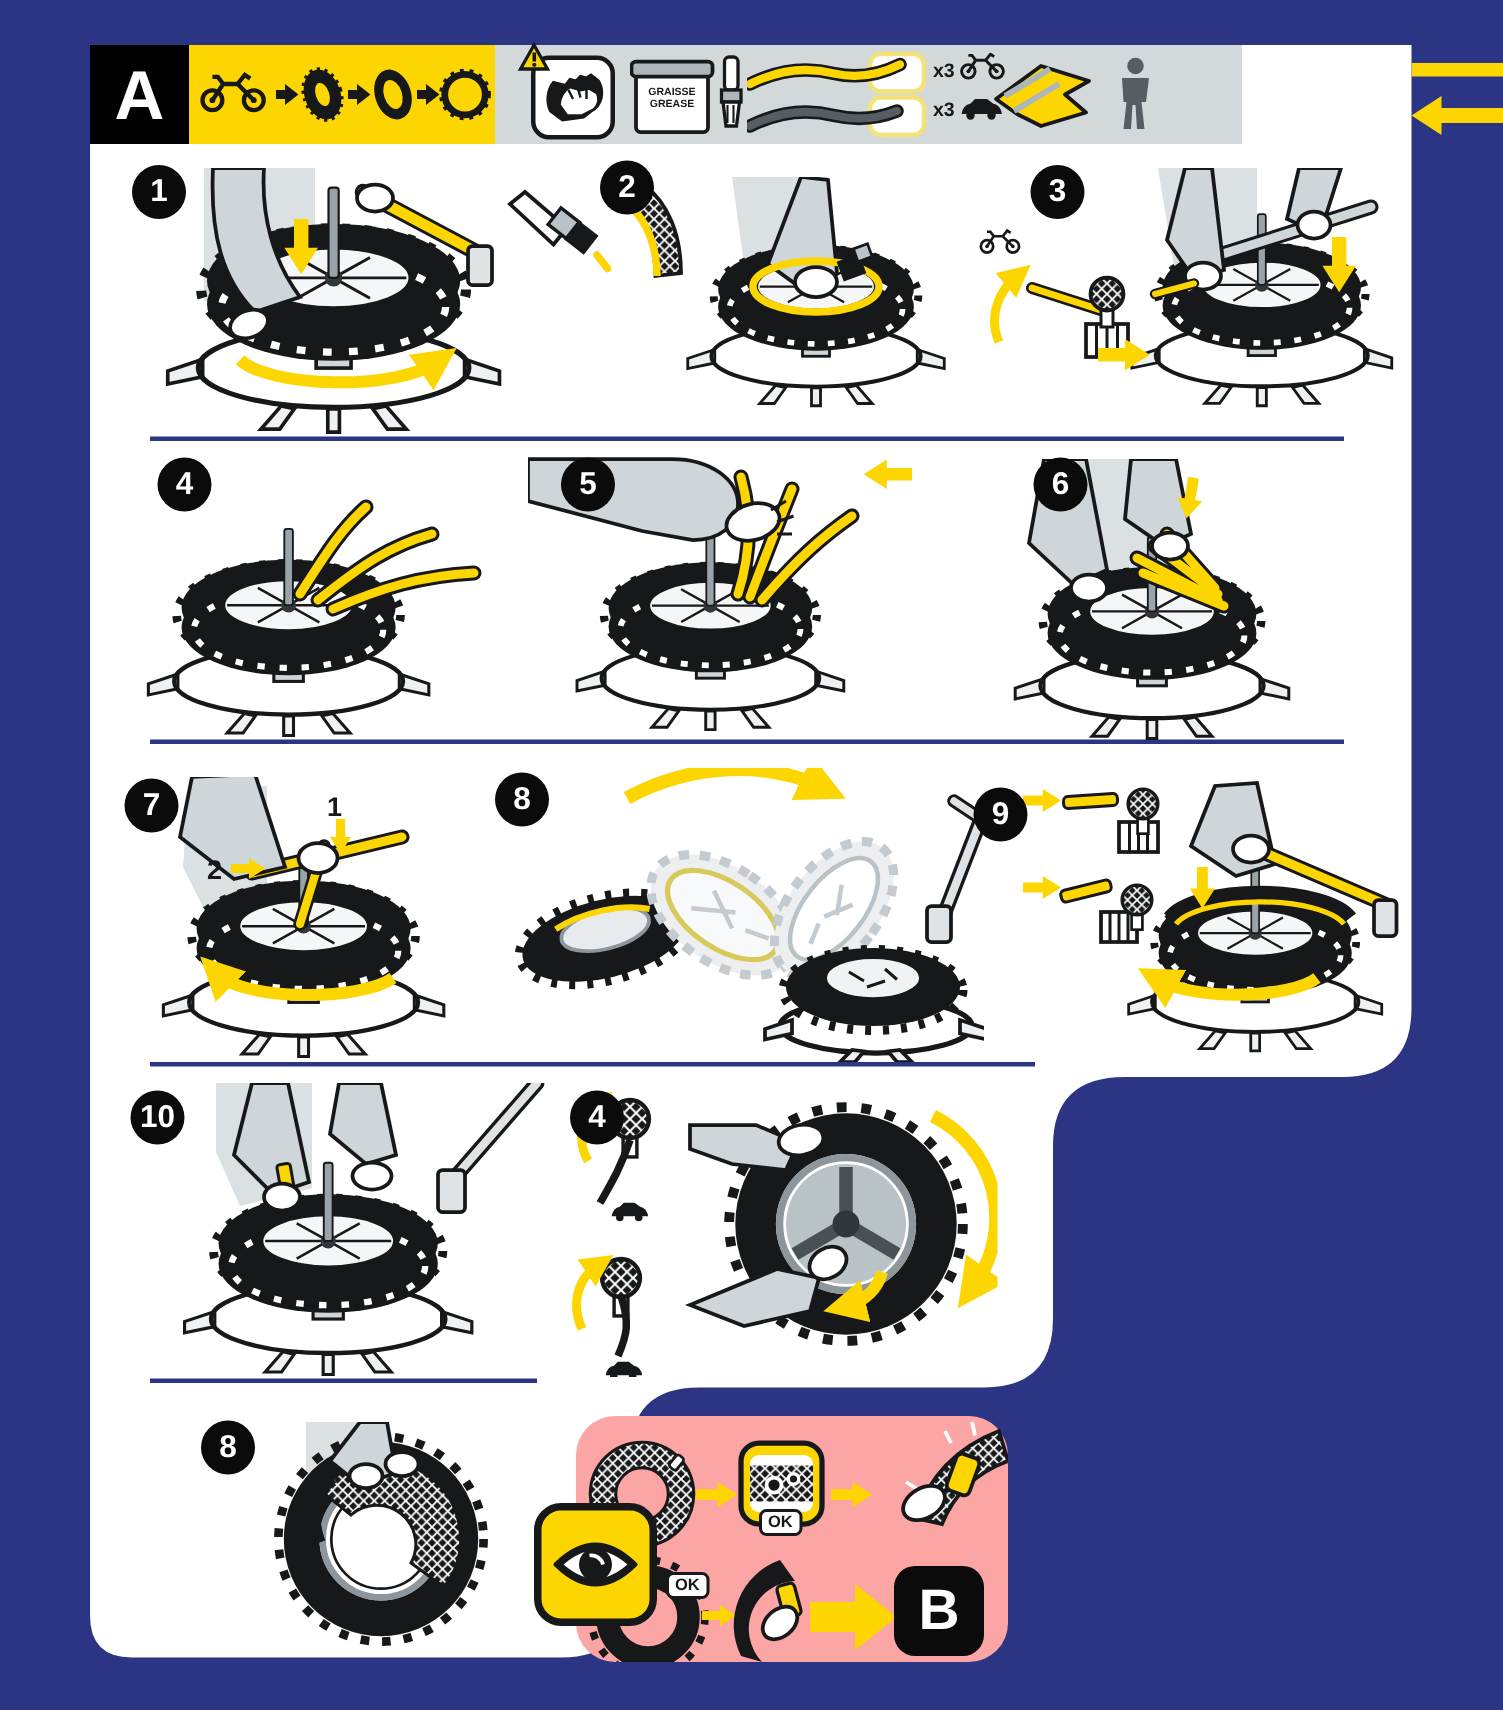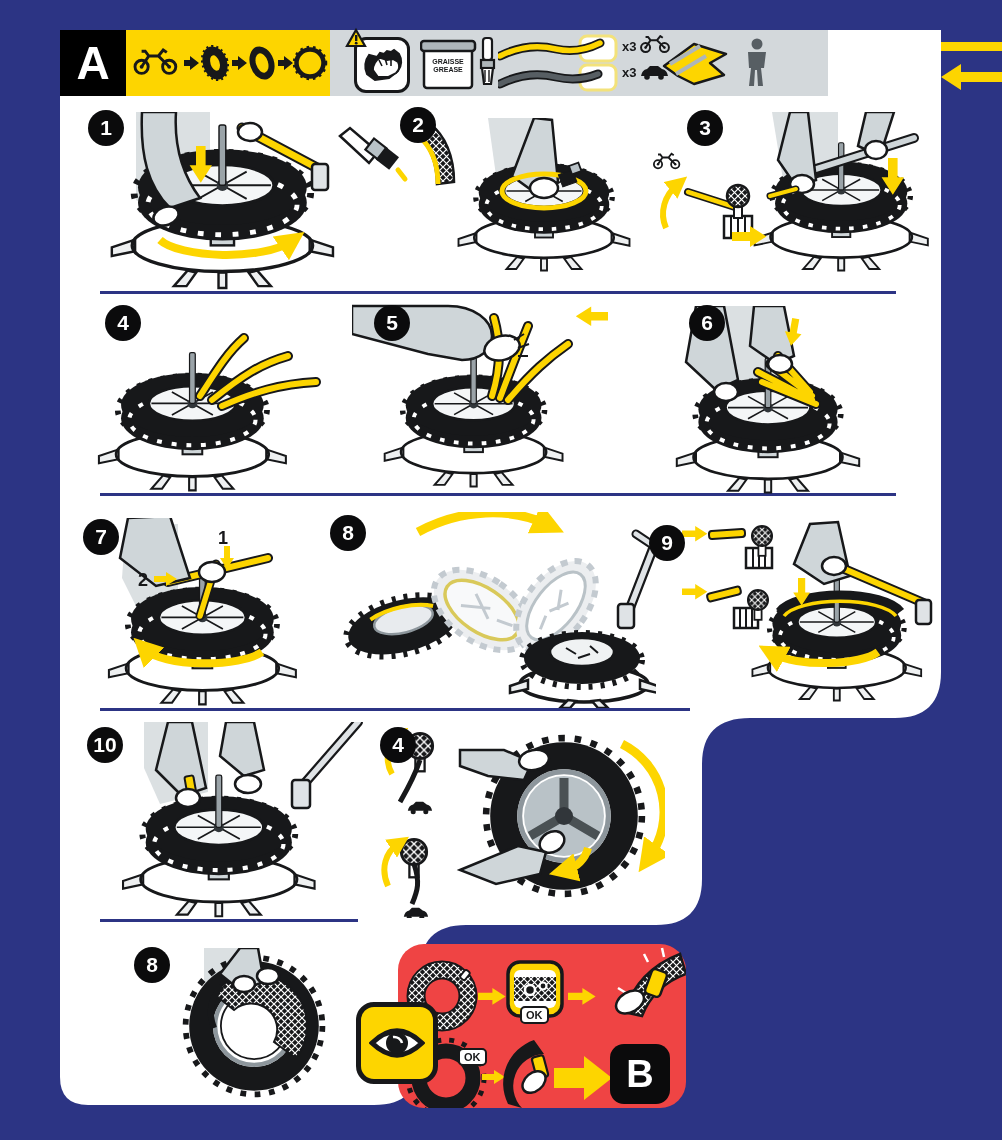--- a/index.html
+++ b/index.html
@@ -14,21 +14,21 @@
   .glove-box{left:24px;top:7px;width:50px;height:50px;background:#fff;border:3.5px solid #17181a;border-radius:12px;}
   .grease-lbl{left:96px;top:28px;width:44px;text-align:center;font-size:7px;font-weight:bold;color:#17181a;line-height:8px;}
   .x3set{display:flex;align-items:center;gap:3px;}
   .x3txt{font-size:13px;font-weight:bold;color:#17181a;line-height:13px;}
   
   .badge{width:36px;height:36px;border-radius:50%;background:#0b0b0c;color:#fff;
          display:flex;align-items:center;justify-content:center;font-size:21px;font-weight:bold;z-index:5;}
   .divider{height:3px;background:#2c3484;}
   .num7{font-size:18px;font-weight:bold;color:#17181a;z-index:4;}
   
-  .lav{left:398px;top:944px;width:288px;height:164px;background:#ef4444;border-radius:26px;}
+  .lav{left:384px;top:944px;width:288px;height:164px;background:#fca5a5;border-radius:26px;}
   .eye{left:356px;top:1002px;width:72px;height:72px;background:#fdd500;border:5px solid #17181a;border-radius:18px;z-index:6;
        display:flex;align-items:center;justify-content:center;}
   .ok-badge{background:#fff;border:2.5px solid #17181a;border-radius:5px;font-size:11px;font-weight:bold;
             color:#17181a;padding:0 4px;line-height:14px;z-index:4;}
   .bbox{left:212px;top:100px;width:60px;height:60px;background:#0b0b0c;border-radius:14px;color:#fff;
         display:flex;align-items:center;justify-content:center;font-size:38px;font-weight:bold;}
   
   svg .arm{fill:#cfd6d9;stroke:#17181a;stroke-width:2.5;}
   svg .hand{fill:#fff;stroke:#17181a;stroke-width:2.5;}
   svg .bd{fill:#dbe0e2;}

